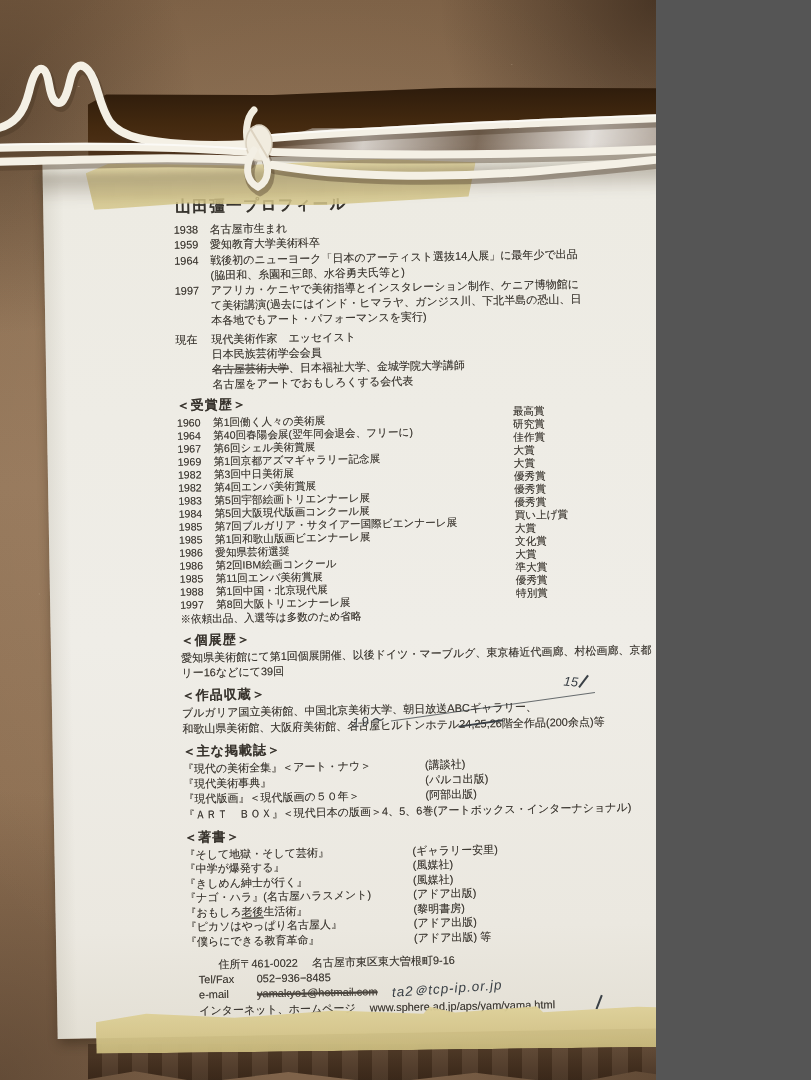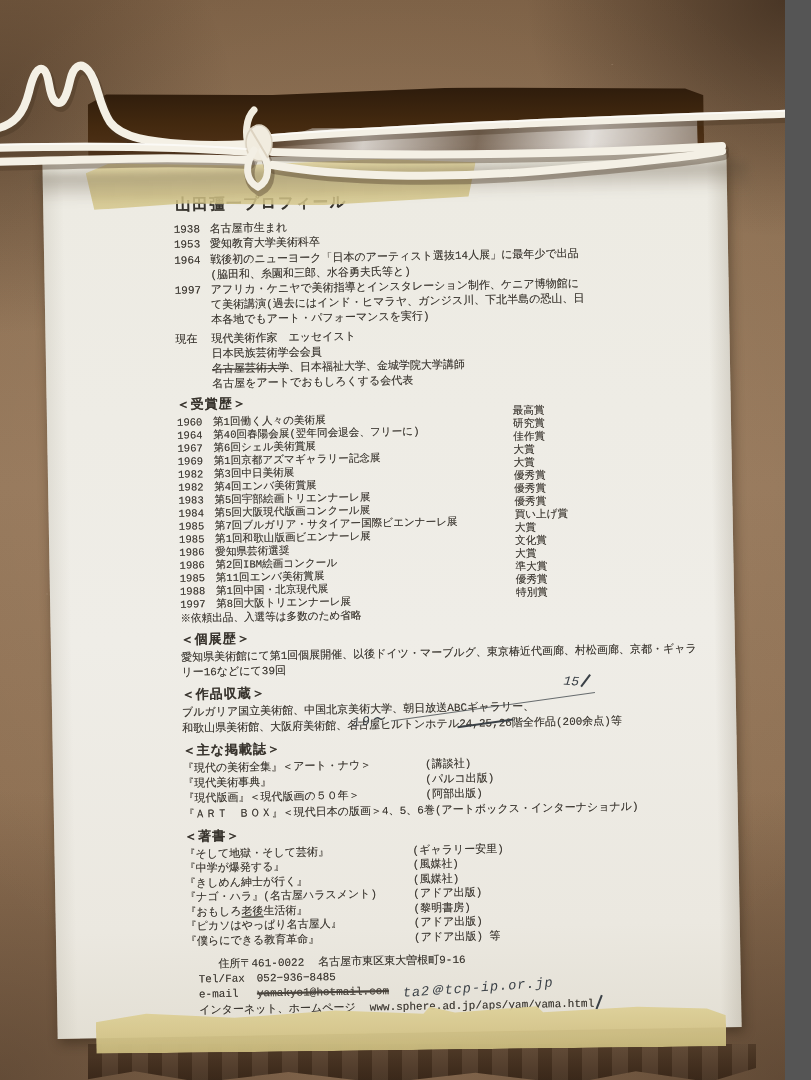--- a/index.html
+++ b/index.html
@@ -1,18 +1,18 @@
 <!DOCTYPE html>
 <html><head>
 <meta charset="utf-8">
 <style>
   html,body{margin:0;padding:0;background:#555;}
   .stage{
-    position:relative;width:785px;height:1080px;overflow:hidden;
-    font-family:Liberation Mono, monospace;
+    position:relative;width:656px;height:1080px;overflow:hidden;
+    font-family:Liberation Sans, sans-serif;
     background:
       radial-gradient(120% 90% at 50% 45%, rgba(255,235,210,0.10), rgba(0,0,0,0) 60%),
       radial-gradient(60% 40% at 100% 0%, rgba(32,20,12,0.55), rgba(0,0,0,0) 55%),
       radial-gradient(50% 35% at 0% 10%, rgba(40,26,15,0.40), rgba(0,0,0,0) 60%),
       radial-gradient(70% 45% at 0% 100%, rgba(48,33,20,0.35), rgba(0,0,0,0) 60%),
       radial-gradient(70% 45% at 100% 100%, rgba(48,33,20,0.38), rgba(0,0,0,0) 60%),
       linear-gradient(180deg,#7c6045 0%, #8d7053 18%, #95775a 45%, #8e7053 75%, #7f634a 100%);
   }
   .speckle{position:absolute;inset:0;z-index:1;pointer-events:none;
     background-image:
@@ -120,21 +120,21 @@
     <div class="doc">
 
       <div class="title">山田彊一プロフィール</div>
 
       <div class="bio">
         <div class="row">
           <span class="ycol">1938</span>
           <span class="bio-text">名古屋市生まれ</span>
         </div>
         <div class="row">
-          <span class="ycol">1953</span>
+          <span class="ycol">1959</span>
           <span class="bio-text">愛知教育大学美術科卒</span>
         </div>
         <div class="row">
           <span class="ycol">1964</span>
           <span class="bio-text">戦後初のニューヨーク「日本のアーティスト選抜14人展」に最年少で出品</span>
         </div>
         <div class="row">
           <span class="ycol"></span>
           <span class="bio-text">(脇田和、糸園和三郎、水谷勇夫氏等と)</span>
         </div>

